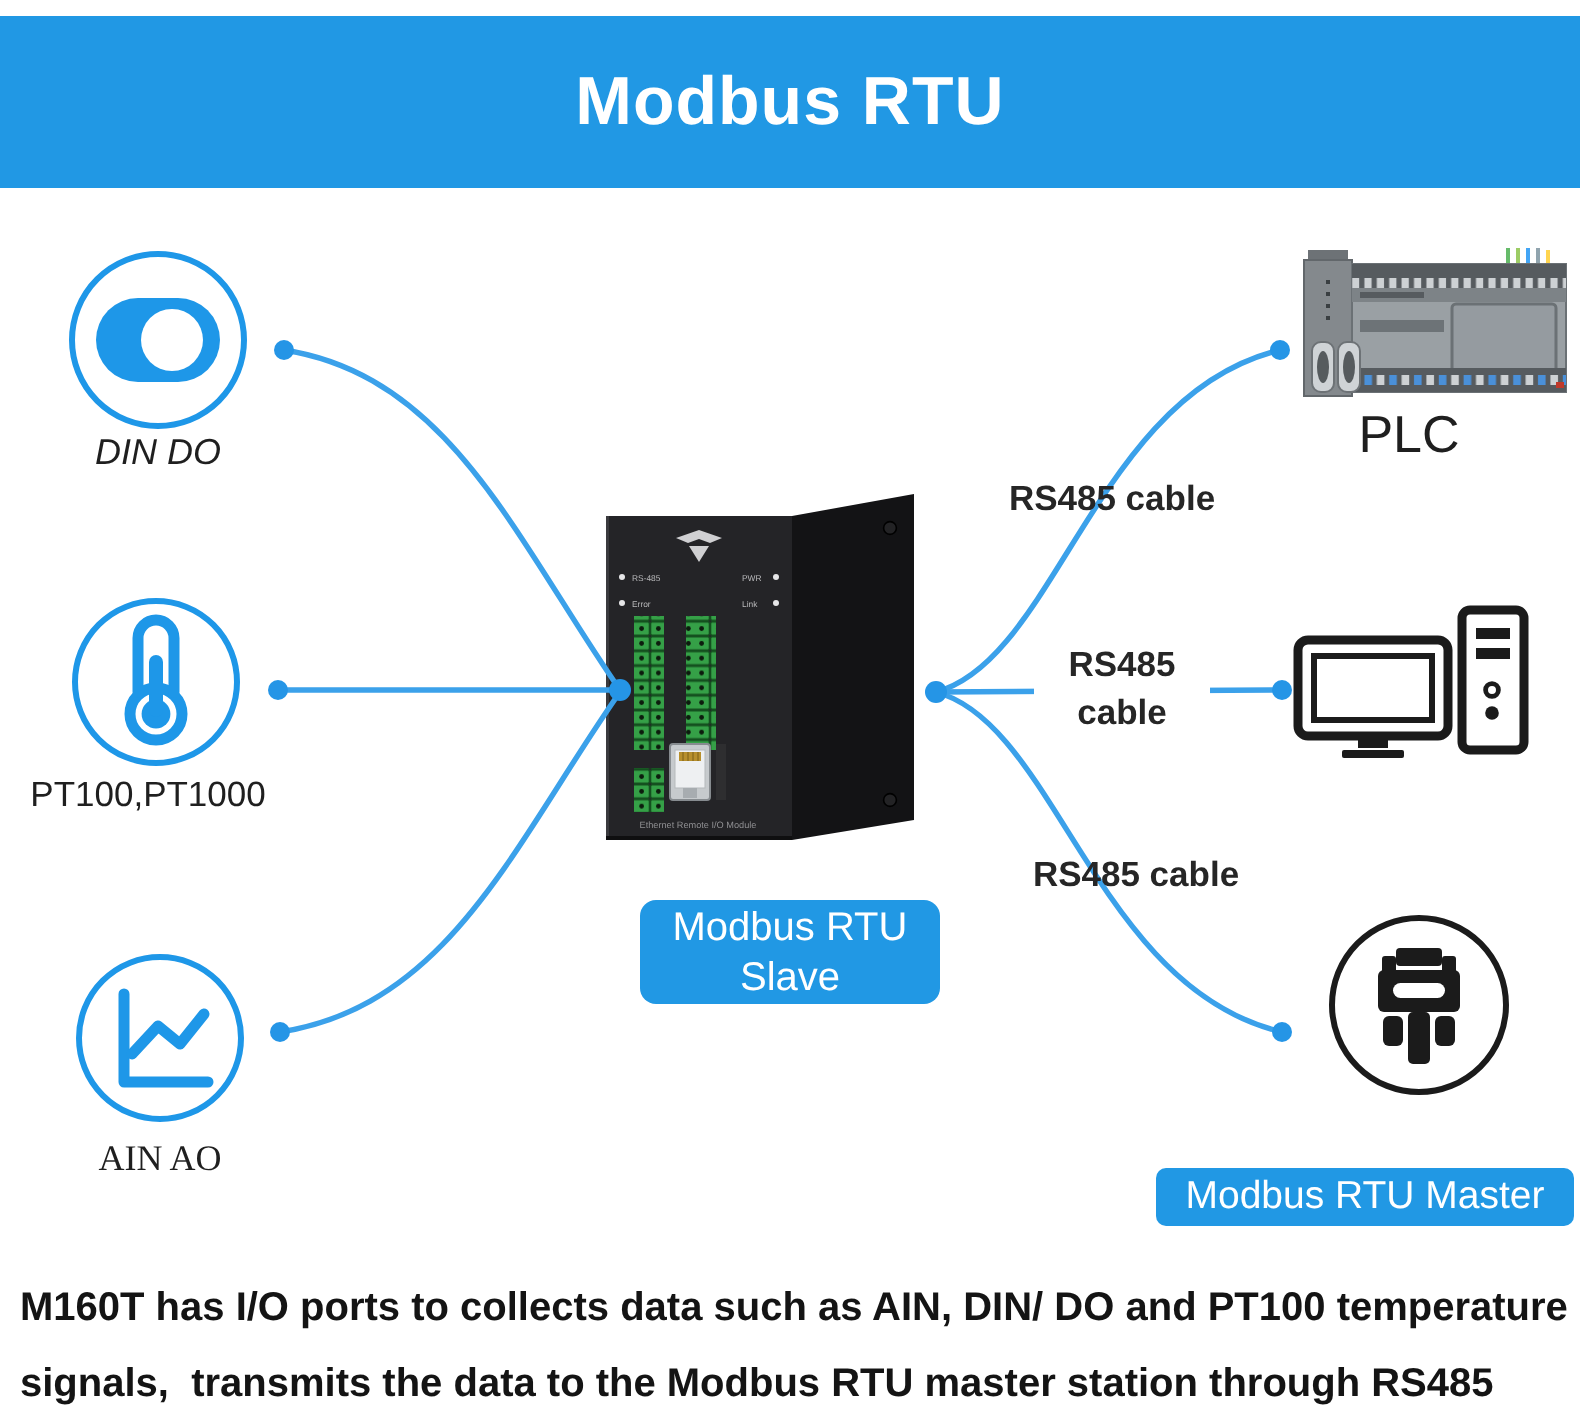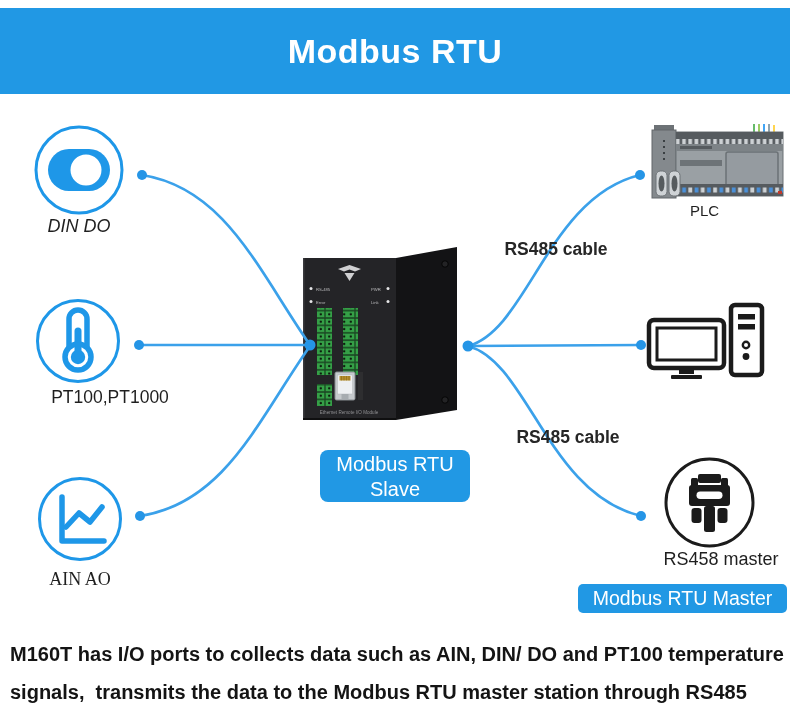--- a/index.html
+++ b/index.html
@@ -95,21 +95,21 @@
   </svg>
   <div class="node-label" style="left:19px;top:216px;width:120px;font-style:italic;">DIN DO</div>
 
   <svg class="abs" style="left:36px;top:299px;" width="84" height="84" viewBox="0 0 84 84">
     <circle cx="42" cy="42" r="40.5" class="icon-ring"></circle>
     <circle cx="42" cy="58" r="13" class="icon-stroke" stroke-width="5.5"></circle>
     <path d="M33,47 V20 a9,9 0 0 1 18,0 V47" fill="#fff" class="icon-stroke" stroke-width="5.5"></path>
     <circle cx="42" cy="58" r="7.2" class="icon-fill"></circle>
     <path d="M42,32 V56" class="icon-stroke" stroke-width="7"></path>
   </svg>
-  <div class="node-label" style="left:10px;top:387px;width:128px;font-size:17.5px;margin-left:36px;">PT100,PT1000</div>
+  <div class="node-label" style="left:10px;top:387px;width:128px;font-size:17.5px;">PT100,PT1000</div>
 
   <svg class="abs" style="left:38px;top:477px;" width="84" height="84" viewBox="0 0 84 84">
     <circle cx="42" cy="42" r="40.5" class="icon-ring"></circle>
     <path d="M24,20 V64 H66" class="icon-stroke" stroke-width="5.5"></path>
     <path d="M28,50 L41,36 L52,45 L64,30" class="icon-stroke" stroke-width="5.5"></path>
   </svg>
   <div class="node-label" style="left:20px;top:569px;width:120px;font-family:Liberation Serif, serif;">AIN AO</div>
 
   <svg class="abs" style="left:650px;top:124px;" width="135" height="80" viewBox="0 0 135 80">
     <defs>
@@ -146,21 +146,21 @@
     <rect x="26" y="60" width="107" height="12" fill="url(#plcMix)"></rect>
     <rect x="128" y="67" width="4" height="3" fill="#c0392b"></rect>
 
     <g>
       <rect x="6" y="47" width="11" height="25" rx="4.5" fill="#cfd3d6" stroke="#6d7276"></rect>
       <ellipse cx="11.5" cy="59.5" rx="3" ry="8" fill="#565b5e"></ellipse>
       <rect x="19" y="47" width="11" height="25" rx="4.5" fill="#cfd3d6" stroke="#6d7276"></rect>
       <ellipse cx="24.5" cy="59.5" rx="3" ry="8" fill="#565b5e"></ellipse>
     </g>
   </svg>
-  <div class="node-label" style="left:652px;top:202px;width:105px;font-size:15px;">PLC</div>
+  <div class="node-label" style="left:652px;top:202px;width:105px;font-size:26px;">PLC</div>
 
   <svg class="abs" style="left:645px;top:298px;" width="120" height="85" viewBox="0 0 120 85">
     <rect x="4" y="22" width="75" height="48" rx="5" fill="#fff" stroke="#1b1b1b" stroke-width="4.5"></rect>
     <rect x="12" y="30" width="59" height="32" fill="#fff" stroke="#1b1b1b" stroke-width="3"></rect>
     <rect x="34" y="70" width="15" height="6" class="blk"></rect>
     <rect x="26" y="77" width="31" height="4" rx="1" class="blk"></rect>
     <rect x="86" y="7" width="31" height="70" rx="4" fill="#fff" stroke="#1b1b1b" stroke-width="4.5"></rect>
     <rect x="93" y="16" width="17" height="5.5" class="blk"></rect>
     <rect x="93" y="26" width="17" height="5.5" class="blk"></rect>
     <circle cx="101" cy="47" r="3.2" fill="#fff" stroke="#1b1b1b" stroke-width="2.4"></circle>
@@ -171,40 +171,43 @@
     <circle cx="47.5" cy="47.5" r="43.5" fill="#fff" stroke="#1b1b1b" stroke-width="3"></circle>
     <rect x="36" y="19" width="23" height="9" rx="2" class="blk"></rect>
     <rect x="29" y="23" width="7" height="9" rx="1.5" class="blk"></rect>
     <rect x="59" y="23" width="7" height="9" rx="1.5" class="blk"></rect>
     <rect x="27" y="30" width="41" height="21" rx="3" class="blk"></rect>
     <rect x="34.5" y="36.5" width="26" height="7.5" rx="3.75" fill="#fff"></rect>
     <rect x="29.5" y="53" width="10" height="15" rx="3" class="blk"></rect>
     <rect x="55.5" y="53" width="10" height="15" rx="3" class="blk"></rect>
     <rect x="42" y="51" width="11" height="26" rx="2.5" class="blk"></rect>
   </svg>
-  <div class="node-label" style="left:657px;top:549px;width:128px;">RS458 master</div>
 
   <svg class="overlay" width="790" height="703" viewBox="0 0 790 703">
     <path class="c-line" d="M142,175 C225,188 258,270 310,345"></path>
     <path class="c-line" d="M139,345 L310,345"></path>
     <path class="c-line" d="M140,516 C225,503 258,420 310,346"></path>
     <path class="c-line" d="M468,346 C528,330 548,197 640,175"></path>
     <path class="c-line" d="M468,346 L641,345"></path>
     <path class="c-line" d="M468,346 C528,362 548,494 641,516"></path>
     <circle class="c-dot" cx="142" cy="175" r="5"></circle>
     <circle class="c-dot" cx="139" cy="345" r="5"></circle>
     <circle class="c-dot" cx="140" cy="516" r="5"></circle>
     <circle class="c-dot" cx="310" cy="345" r="5.5"></circle>
     <circle class="c-dot" cx="468" cy="346" r="5.5"></circle>
     <circle class="c-dot" cx="640" cy="175" r="5"></circle>
     <circle class="c-dot" cx="641" cy="345" r="5"></circle>
     <circle class="c-dot" cx="641" cy="516" r="5"></circle>
   </svg>
 
   <div class="cable-label" style="left:492px;top:239px;width:128px;">RS485 cable</div>
+  <div class="cable-label masked" style="left:517px;top:320px;width:84px;">
+    <div>RS485</div>
+    <div>cable</div>
+  </div>
   <div class="cable-label" style="left:505px;top:427px;width:126px;">RS485 cable</div>
 
   <div class="badge slave">
     <div>Modbus RTU</div>
     <div>Slave</div>
   </div>
   <div class="badge master">Modbus RTU Master</div>
 
   <div class="description">
     <div>M160T has I/O ports to collects data such as AIN, DIN/ DO and PT100 temperature</div>

